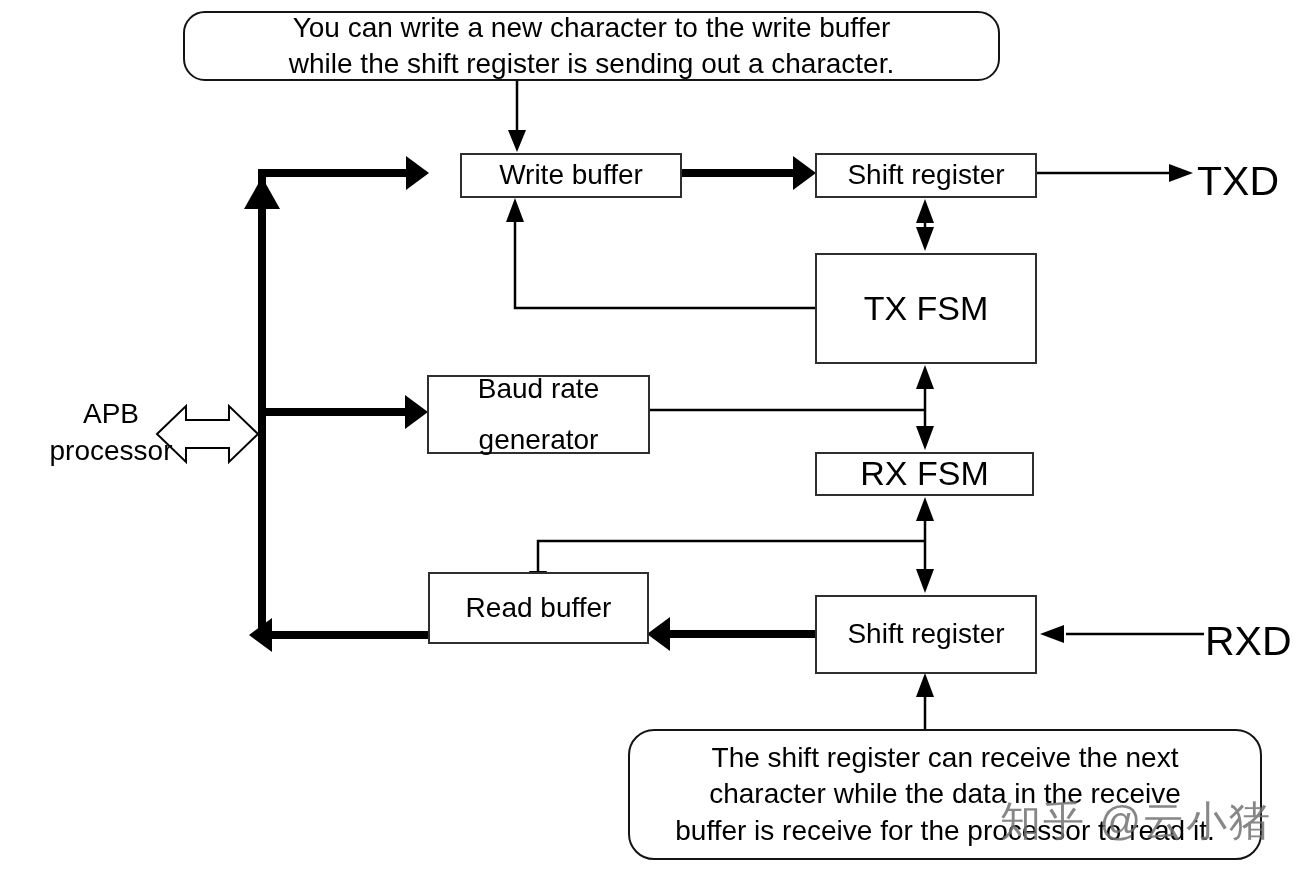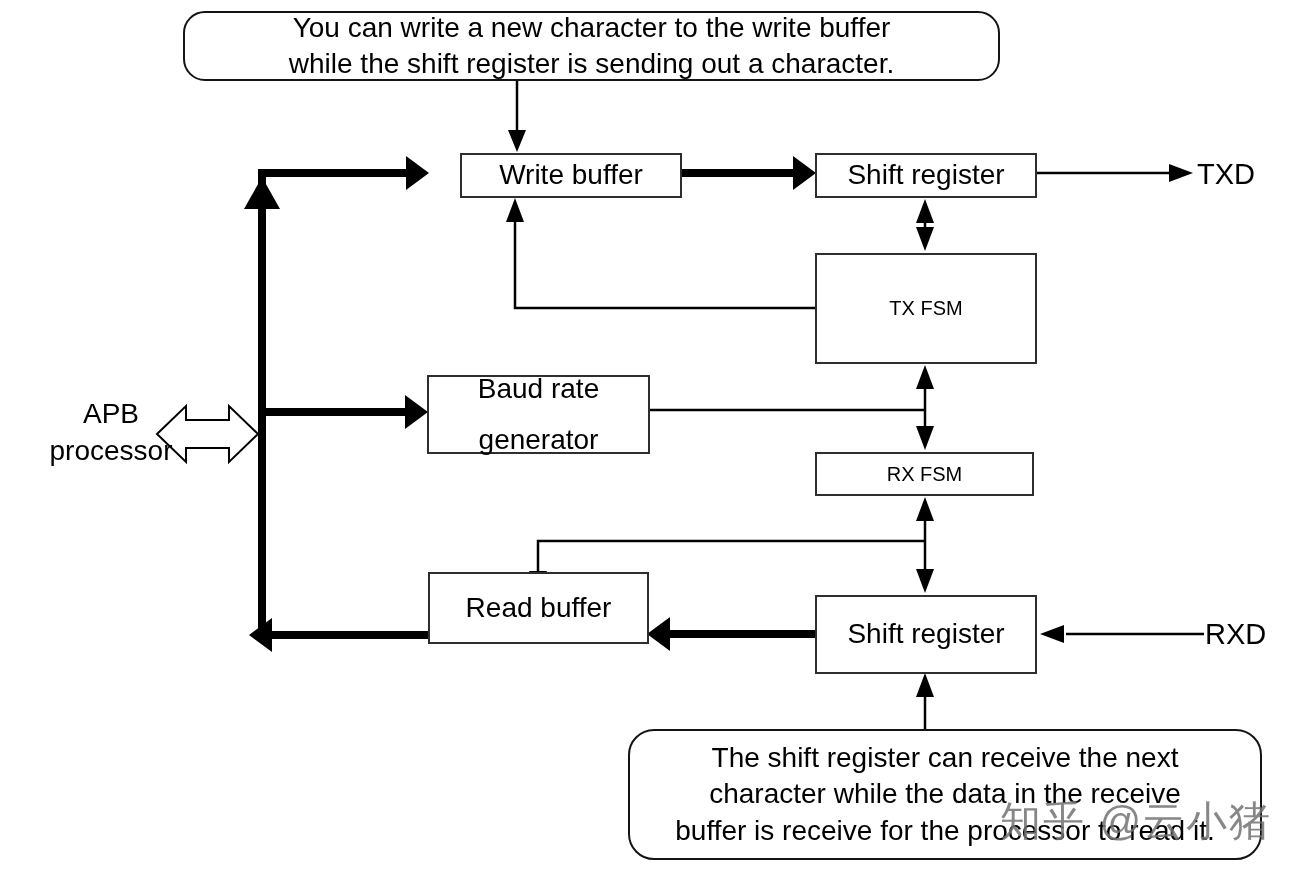--- a/index.html
+++ b/index.html
@@ -24,39 +24,39 @@
     border: 2px solid #2e2e2e;
     display: flex;
     flex-direction: column;
     align-items: center;
     justify-content: center;
     font-size: 28px;
     line-height: 1.22;
     z-index: 2;
     white-space: nowrap;
   }
-  .box.fsm { font-size: 20px; }
+  .box.fsm { font-size: 34px; }
   .callout {
     position: absolute;
     box-sizing: border-box;
     background: #ffffff;
     border: 2.5px solid #141414;
     border-radius: 26px;
     display: flex;
     flex-direction: column;
     align-items: center;
     justify-content: center;
     font-size: 28px;
     line-height: 1.3;
     z-index: 2;
     white-space: nowrap;
   }
   .port-label {
     position: absolute;
-    font-size: 29px;
+    font-size: 41px;
     z-index: 2;
     white-space: nowrap;
   }
   .bus-label {
     position: absolute;
     left: 10px; top: 396px;
     width: 148px;
     text-align: center;
     font-size: 28px;
     line-height: 1.32;

